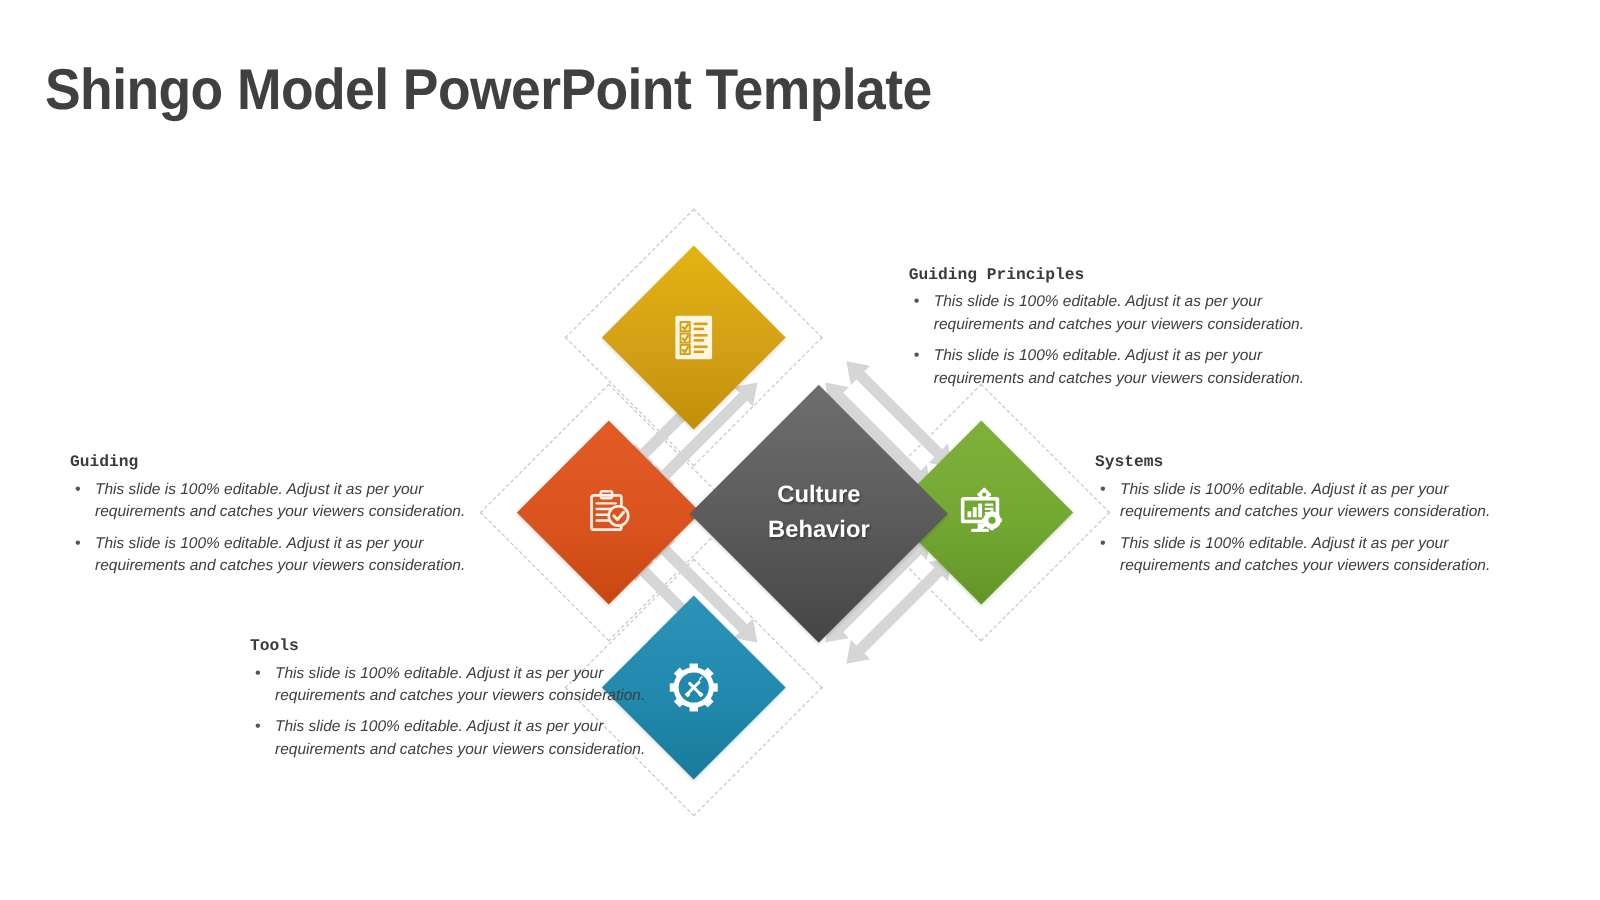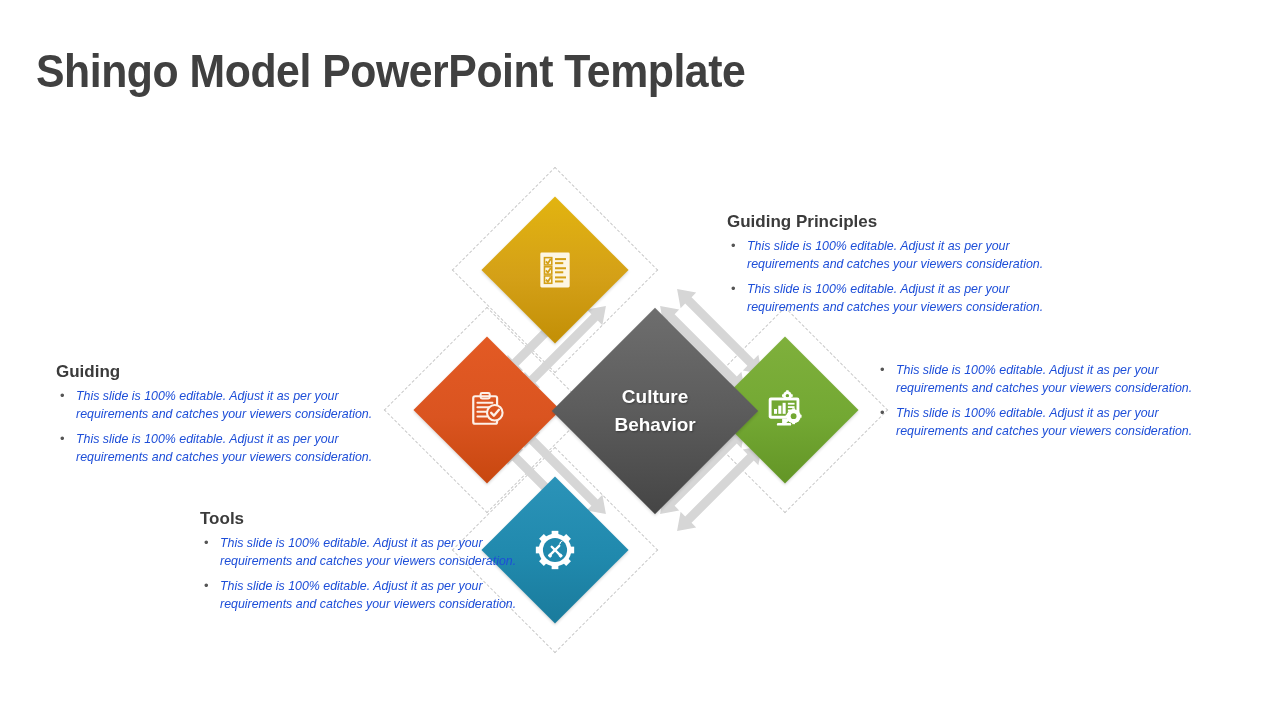--- a/index.html
+++ b/index.html
@@ -85,34 +85,34 @@
     left: 0; top: 0;
     width: 466px;
     height: 462px;
     pointer-events: none;
   }
 
   
   .txt-block { position: absolute; }
   .txt-block h3 {
     margin: 0 0 6px 0;
-    font-size: 17px;
+    font-size: 13px;
     font-weight: bold;
     color: #3b3b3b;
-    font-family: Liberation Sans, sans-serif;
+    font-family: Liberation Mono, monospace;
   }
   .bullets { margin: 0; padding: 0; list-style: none; }
   .bullets li {
     position: relative;
     padding-left: 20px;
     margin-bottom: 8px;
     font-size: 12.4px;
     font-style: italic;
     line-height: 1.42;
-    color: #1d4ed8;
+    color: #404040;
     font-family: "Liberation Sans", sans-serif;
   }
   .bullets li:last-child { margin-bottom: 0; }
   .bullets li::before {
     content: "•";
     position: absolute;
     left: 4px;
     top: -1px;
     font-style: normal;
     color: #555;
@@ -292,20 +292,21 @@
 
 <div class="txt-block tb-results">
   <h3>Guiding</h3>
   <ul class="bullets">
     <li>This slide is 100% editable. Adjust it as per your requirements and catches your viewers consideration.</li>
     <li>This slide is 100% editable. Adjust it as per your requirements and catches your viewers consideration.</li>
   </ul>
 </div>
 
 <div class="txt-block tb-systems">
+  <h3>Systems</h3>
   <ul class="bullets">
     <li>This slide is 100% editable. Adjust it as per your requirements and catches your viewers consideration.</li>
     <li>This slide is 100% editable. Adjust it as per your requirements and catches your viewers consideration.</li>
   </ul>
 </div>
 
 <div class="txt-block tb-tools">
   <h3>Tools</h3>
   <ul class="bullets">
     <li>This slide is 100% editable. Adjust it as per your requirements and catches your viewers consideration.</li>

